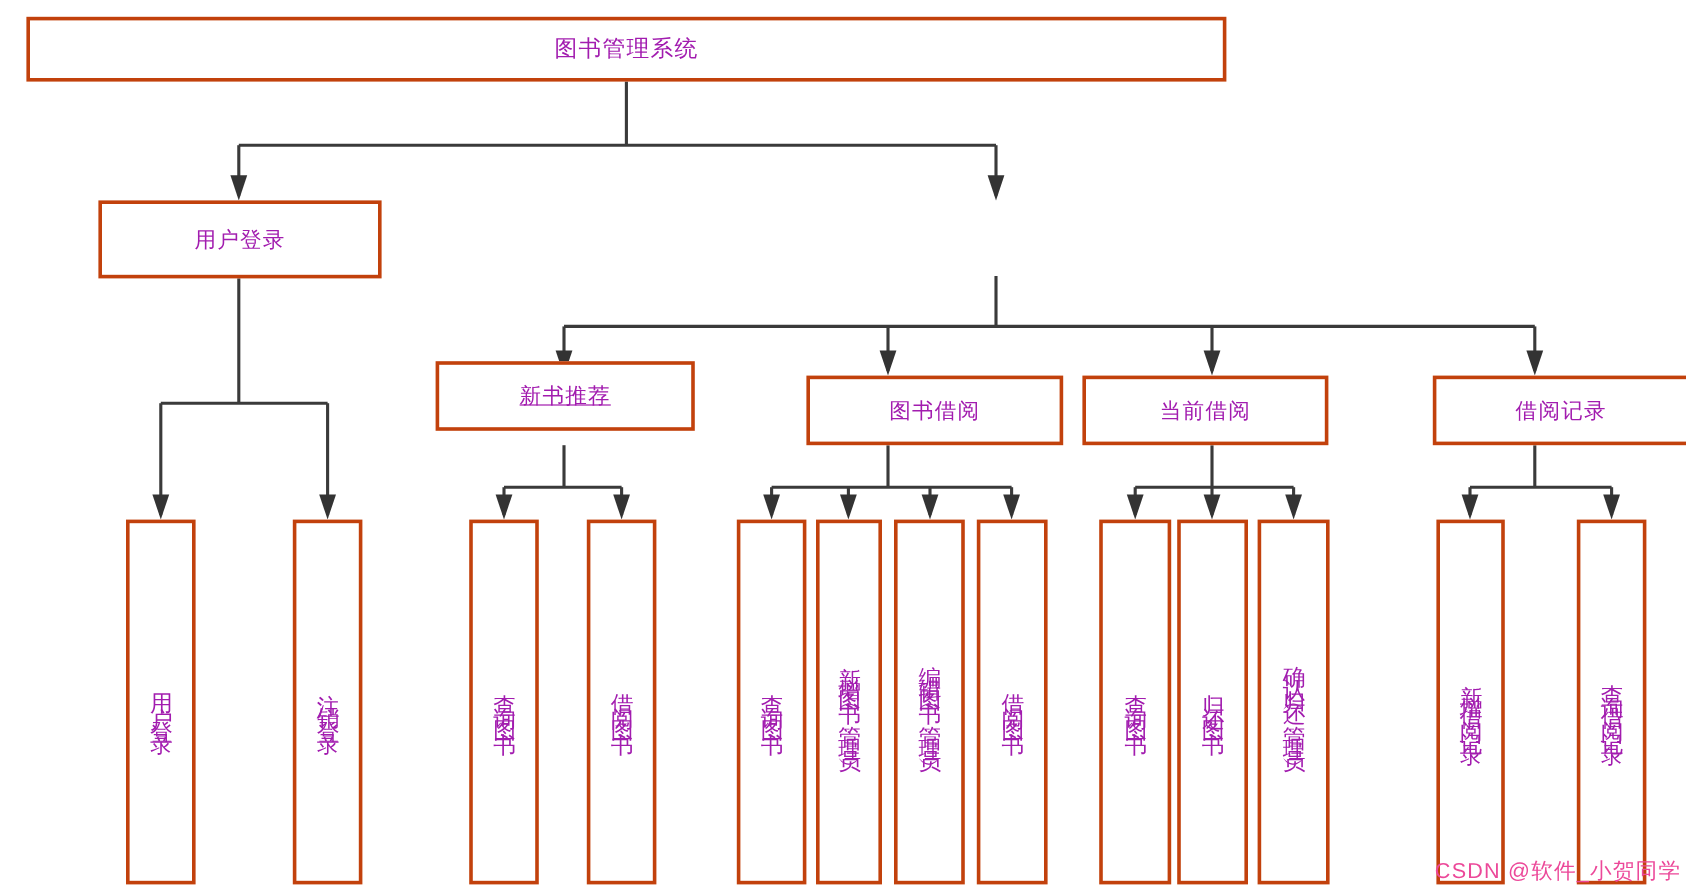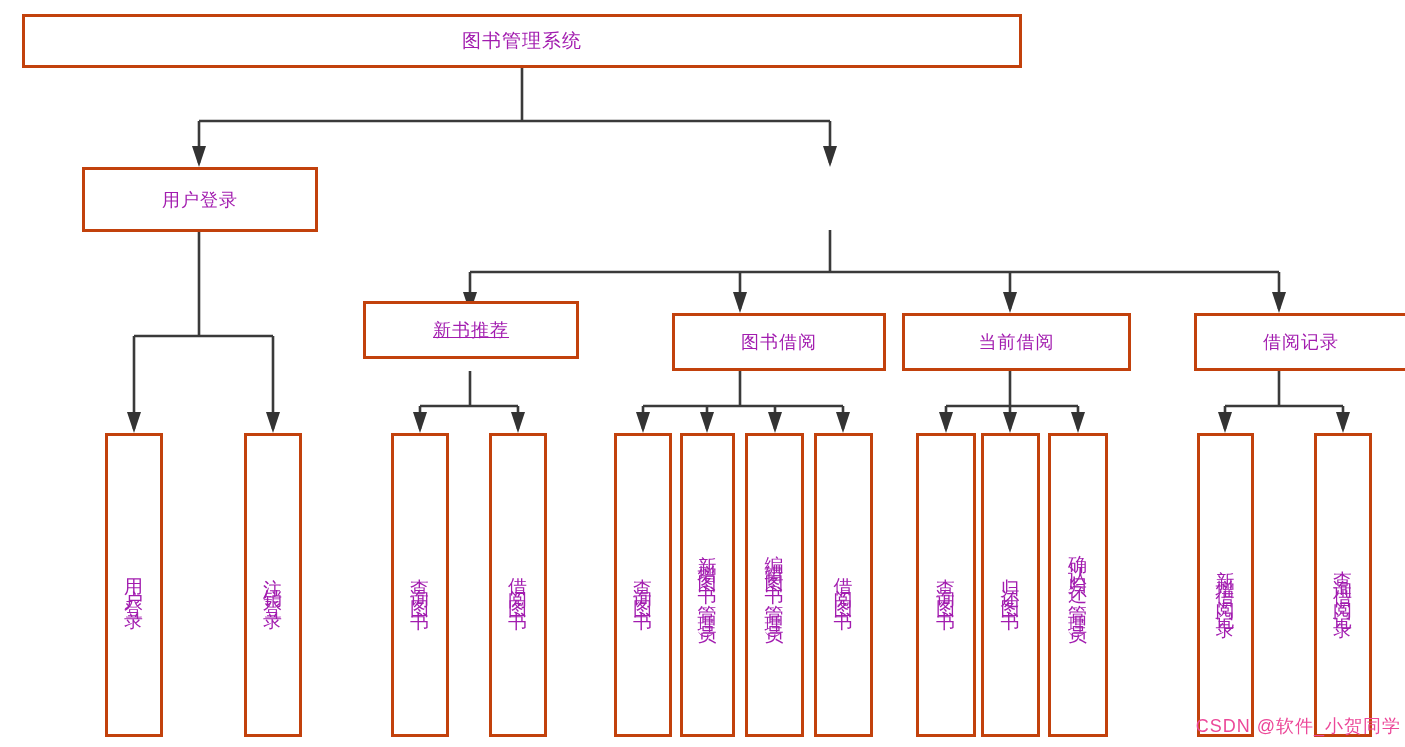--- a/index.html
+++ b/index.html
@@ -130,21 +130,21 @@
   <div class="box" style="left:82px; top:167px; width:236px; height:65px;">
     <span class="hlabel">用户登录</span>
   </div>
 
   <div class="box" style="left:363px; top:301px; width:216px; height:58px;text-decoration:underline;">
     <span class="hlabel">新书推荐</span>
   </div>
   <div class="box" style="left:648px; top:313px; width:214px; height:58px;margin-left:24px;">
     <span class="hlabel">图书借阅</span>
   </div>
-  <div class="box" style="left:902px; top:313px; width:229px; height:58px;">
+  <div class="box" style="left:902px; top:313px; width:205px; height:58px;">
     <span class="hlabel">当前借阅</span>
   </div>
   <div class="box" style="left:1172px; top:313px; width:214px; height:58px;margin-left:22px;">
     <span class="hlabel">借阅记录</span>
   </div>
 
   <div class="box leaf" style="left:105px; top:433px; width:58px; height:304px;">
     <span class="vlabel">用户登录</span>
   </div>
   <div class="box leaf" style="left:244px; top:433px; width:58px; height:304px;">

